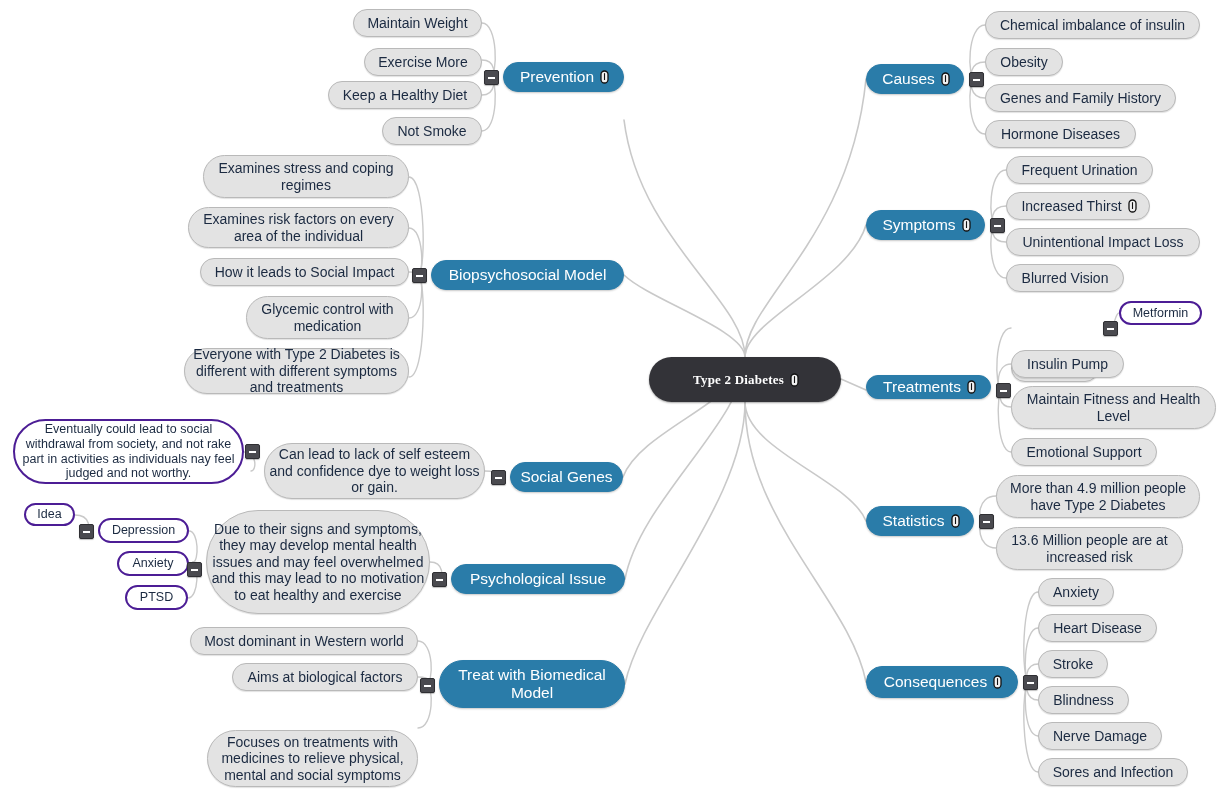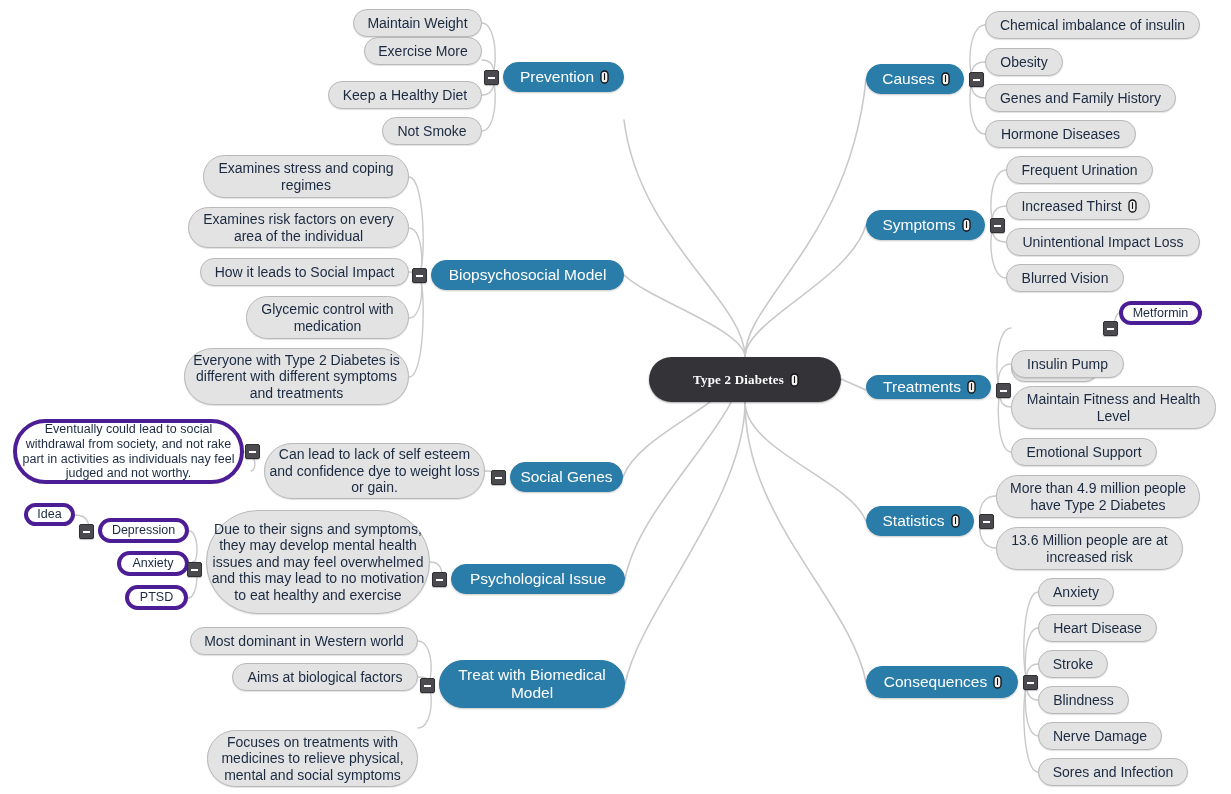--- a/index.html
+++ b/index.html
@@ -21,21 +21,21 @@
           border:1px solid #2a7ca9;
           box-shadow:0 1px 2px rgba(0,0,0,.22);}
 
   
   .leaf{background:#e3e3e3;color:#1b2a41;font-size:14px;
         border:1px solid #b9b9b9;
         box-shadow:0 1px 1px rgba(0,0,0,.12);}
 
   
   .subleaf{background:#ffffff;color:#1b2a41;font-size:12.5px;
-           border:4px solid #4c1d95;}
+           border:2px solid #4c1d95;}
 
   .label{display:inline-block;line-height:1.18;padding:0 2px;white-space:pre-line;}
 
   
   .clip{display:inline-block;width:9px;height:14px;margin-left:4px;
         vertical-align:-2px;position:relative;}
   .clip svg{display:block;}
 
   
   .toggle{position:absolute;width:13px;height:13px;background:#4a4a4f;
@@ -115,21 +115,21 @@
         <span class="clip">
           <svg viewBox="0 0 9 14" width="9" height="14">
             <rect x="1" y="1" width="7" height="12" rx="3.5" fill="#f0f0f0" stroke="#111" stroke-width="1.3"></rect>
             <line x1="4.5" y1="3.2" x2="4.5" y2="10" stroke="#111" stroke-width="1.1"></line>
           </svg>
         </span>
       </div>
       <div class="node leaf" style="left: 353px; top: 9px; width: 129px; height: 28px;">
         <span class="label">Maintain Weight</span>
       </div>
-      <div class="node leaf" style="left: 364px; top: 37px; width: 118px; height: 28px;">
+      <div class="node leaf" style="left: 364px; top: 48px; width: 118px; height: 28px;">
         <span class="label">Exercise More</span>
       </div>
       <div class="node leaf" style="left: 328px; top: 81px; width: 154px; height: 28px;">
         <span class="label">Keep a Healthy Diet</span>
       </div>
       <div class="node leaf" style="left: 382px; top: 117px; width: 100px; height: 28px;">
         <span class="label">Not Smoke</span>
       </div>
       <div class="node branch" style="left: 431px; top: 260px; width: 193px; height: 30px;">
         <span class="label">Biopsychosocial Model</span>
@@ -139,21 +139,21 @@
       </div>
       <div class="node leaf" style="left: 188px; top: 207px; width: 221px; height: 41px;">
         <span class="label">Examines risk factors on every area of the individual</span>
       </div>
       <div class="node leaf" style="left: 200px; top: 258px; width: 209px; height: 28px;">
         <span class="label">How it leads to Social Impact</span>
       </div>
       <div class="node leaf" style="left: 246px; top: 296px; width: 163px; height: 43px;">
         <span class="label">Glycemic control with medication</span>
       </div>
-      <div class="node leaf" style="left: 184px; top: 348px; width: 225px; height: 57px;">
+      <div class="node leaf" style="left: 184px; top: 348px; width: 225px; height: 46px;">
         <span class="label">Everyone with Type 2 Diabetes is different with different symptoms and treatments</span>
       </div>
       <div class="node branch" style="left: 510px; top: 462px; width: 113px; height: 30px;">
         <span class="label">Social Genes</span>
       </div>
       <div class="node leaf" style="left: 264px; top: 443px; width: 221px; height: 56px;">
         <span class="label">Can lead to lack of self esteem and confidence dye to weight loss or gain.</span>
       </div>
       <div class="node subleaf" style="left: 13px; top: 419px; width: 231px; height: 65px;">
         <span class="label">Eventually could lead to social withdrawal from society, and not rake part in activities as individuals nay feel judged and not worthy.</span>

